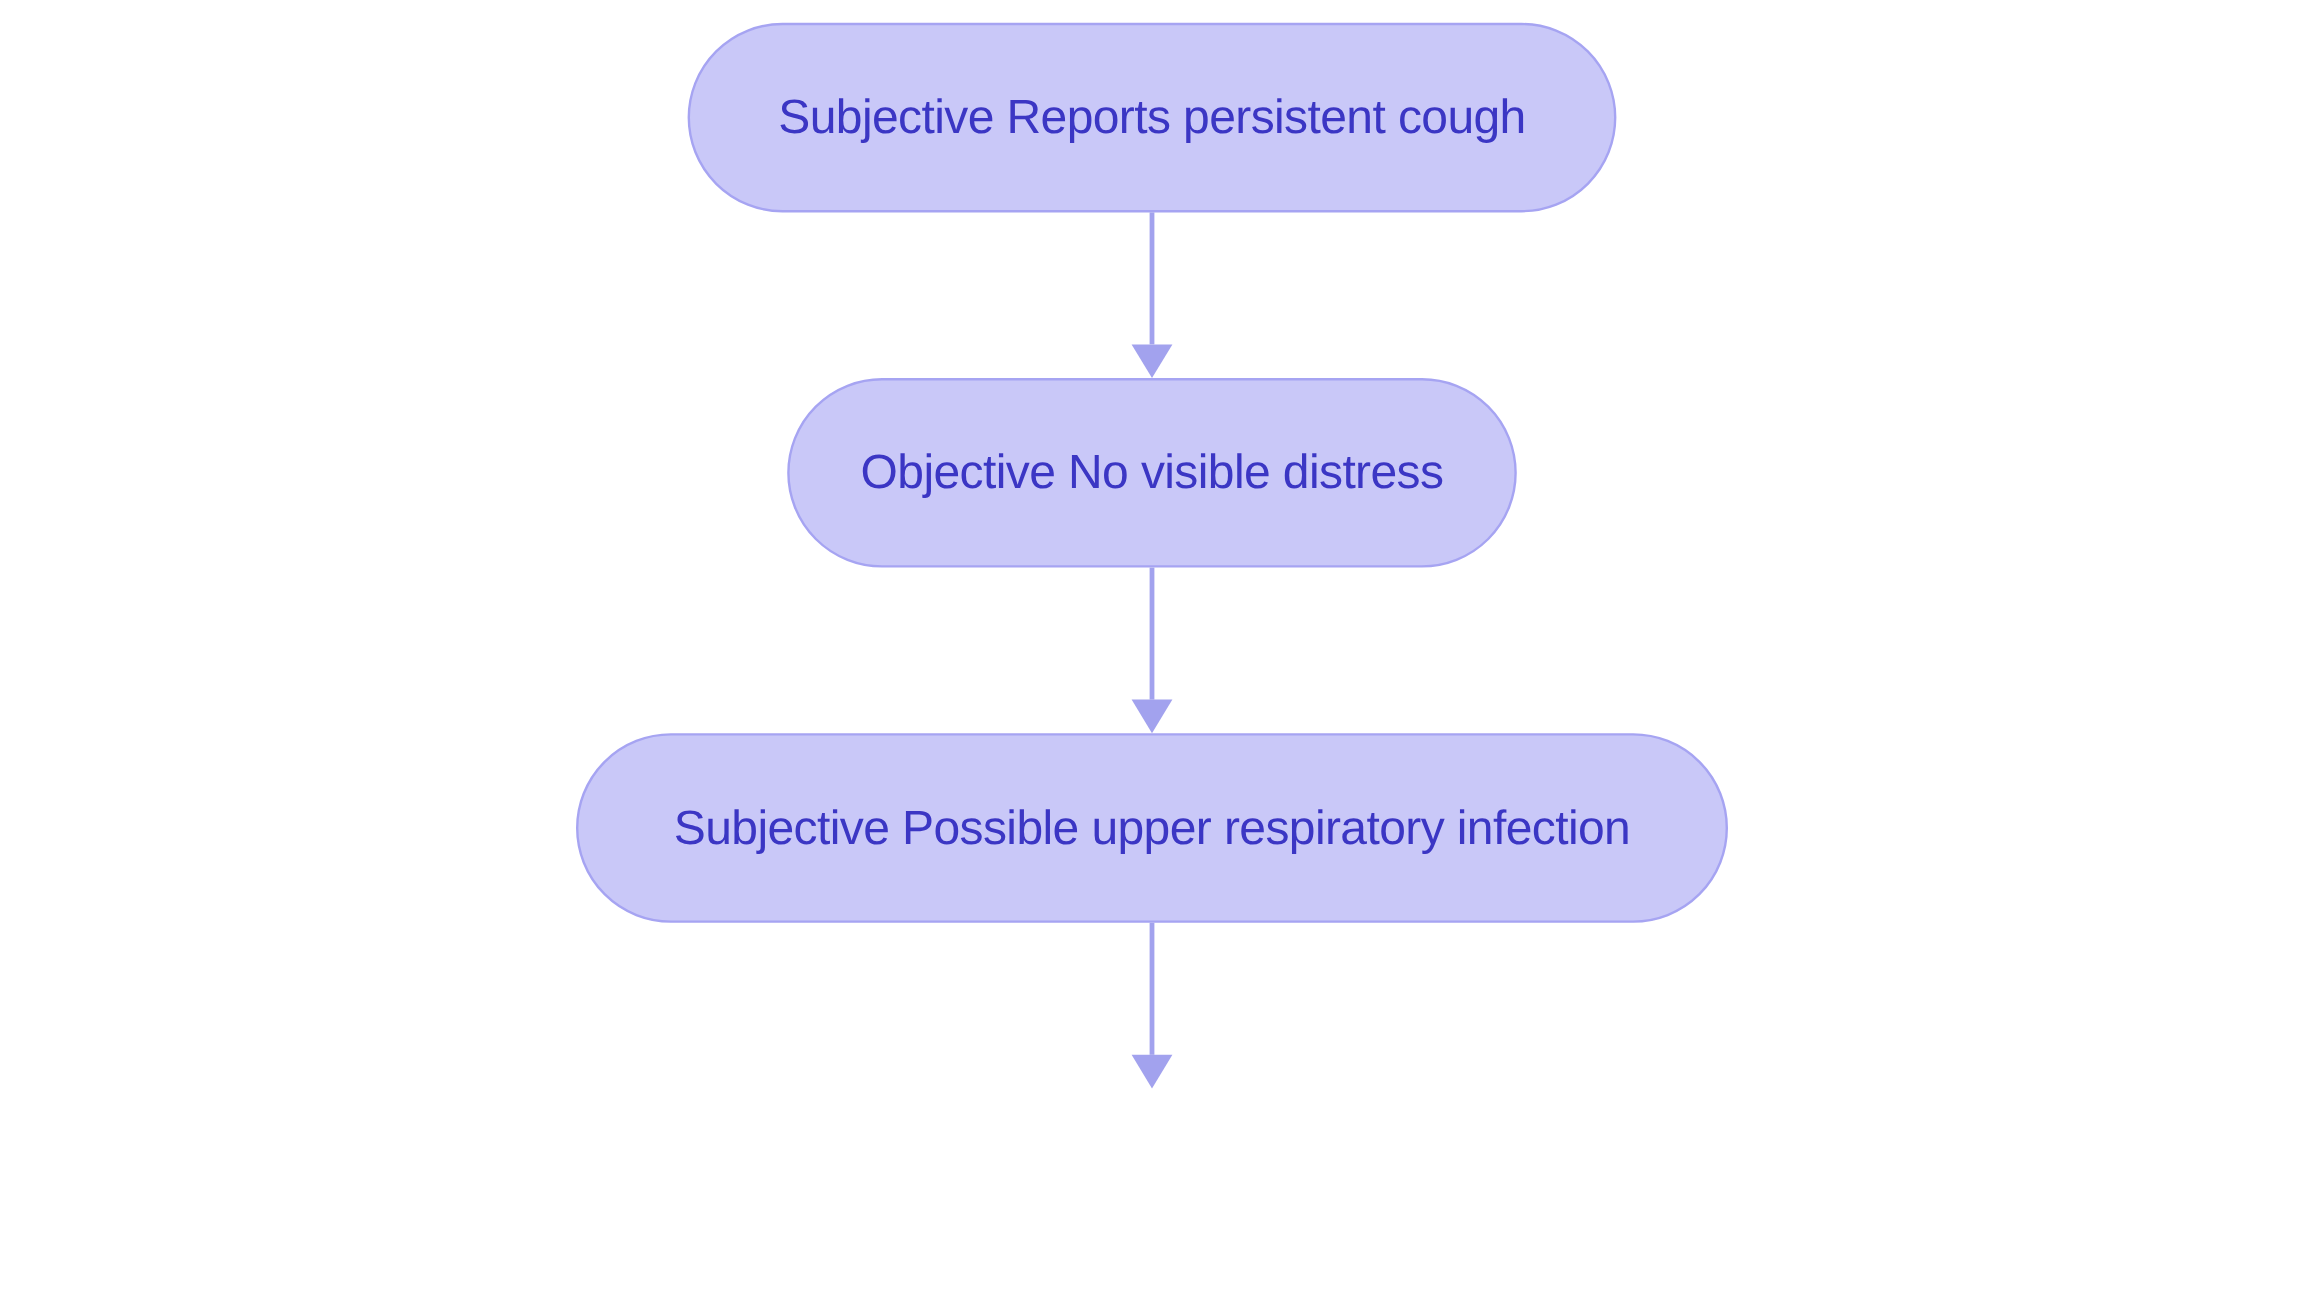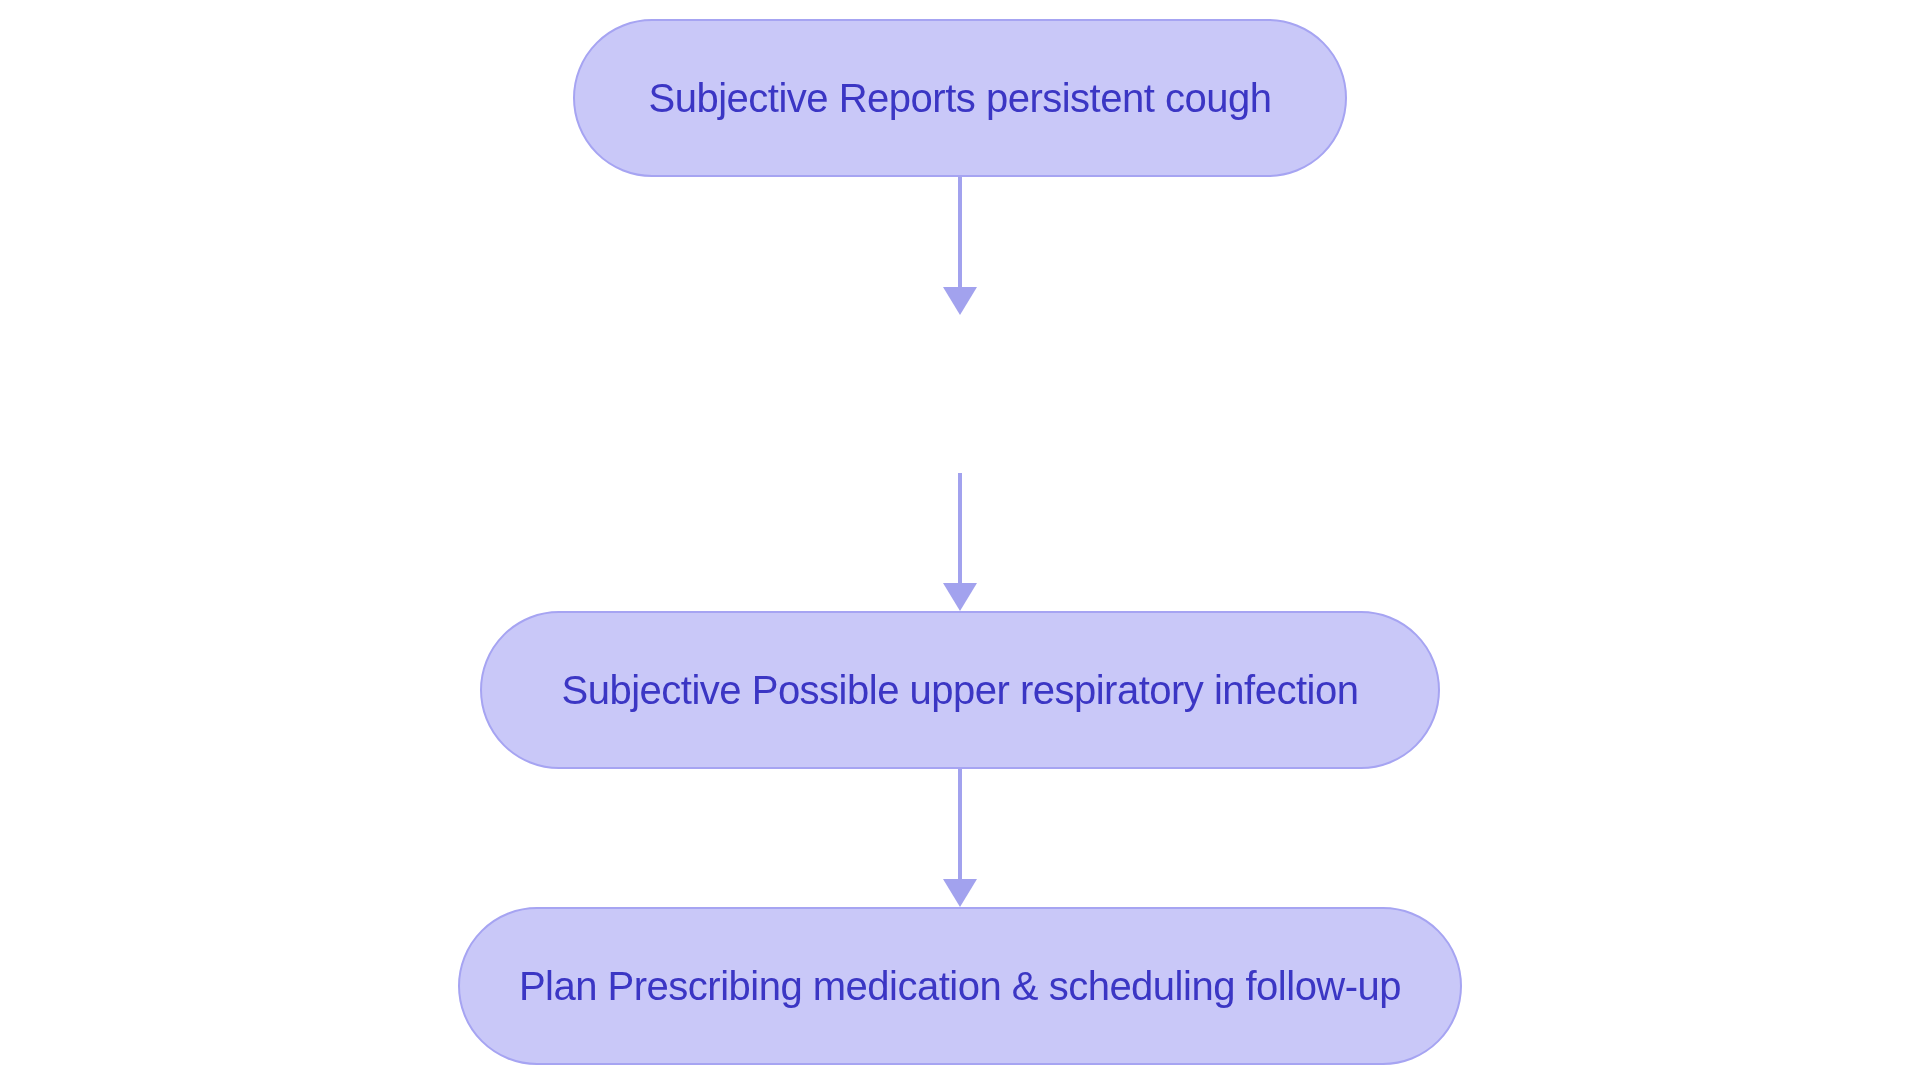--- a/index.html
+++ b/index.html
@@ -66,32 +66,32 @@
 
   <div class="node node-subjective">
     <span>Subjective Reports persistent cough</span>
   </div>
 
   <div class="arrow arrow-1">
     <div class="line"></div>
     <div class="head"></div>
   </div>
 
+  <div class="node node-objective">
+    <span>Objective No visible distress</span>
+  </div>
 
   <div class="arrow arrow-2">
     <div class="line"></div>
     <div class="head"></div>
   </div>
 
   <div class="node node-assessment">
     <span>Subjective Possible upper respiratory infection</span>
   </div>
 
   <div class="arrow arrow-3">
     <div class="line"></div>
     <div class="head"></div>
   </div>
 
-  <div class="node node-plan">
-    <span>Plan Prescribing medication &amp; scheduling follow-up</span>
-  </div>
 
 </div>
 
 </body></html>

